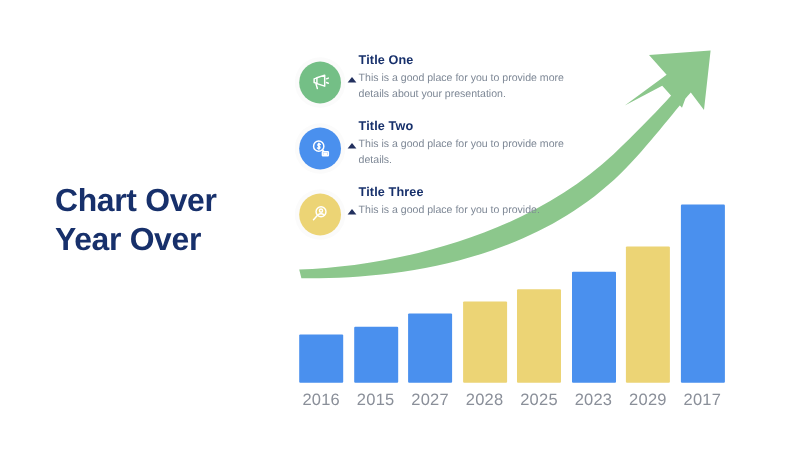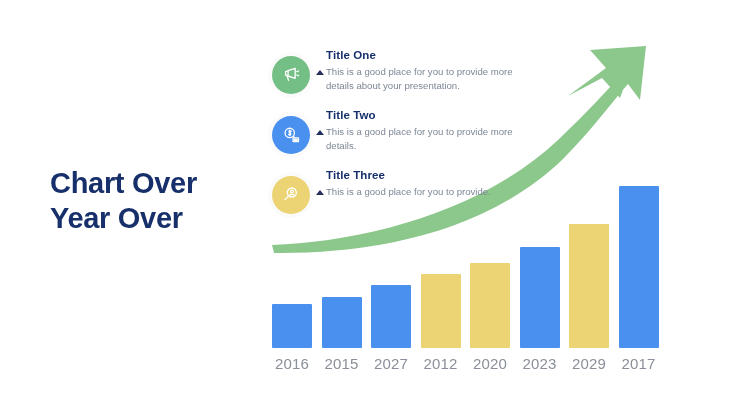--- a/index.html
+++ b/index.html
@@ -189,23 +189,23 @@
   </div>
 
   <div id="chart">
       <div class="bar" style="left: 7px; height: 44px; background: rgb(74, 144, 238);"></div>
       <div class="tick" style="left: 7px; color: rgb(138, 143, 153);">2016</div>
       <div class="bar" style="left: 56.5px; height: 51px; background: rgb(74, 144, 238);"></div>
       <div class="tick" style="left: 56.5px; color: rgb(138, 143, 153);">2015</div>
       <div class="bar" style="left: 106px; height: 63px; background: rgb(74, 144, 238);"></div>
       <div class="tick" style="left: 106px; color: rgb(138, 143, 153);">2027</div>
       <div class="bar" style="left: 155.5px; height: 74px; background: rgb(236, 212, 117);"></div>
-      <div class="tick" style="left: 155.5px; color: rgb(138, 143, 153);">2012</div>
+      <div class="tick" style="left: 155.5px; color: rgb(138, 143, 153);">2028</div>
       <div class="bar" style="left: 205px; height: 85px; background: rgb(236, 212, 117);"></div>
-      <div class="tick" style="left: 205px; color: rgb(138, 143, 153);">2020</div>
+      <div class="tick" style="left: 205px; color: rgb(138, 143, 153);">2025</div>
       <div class="bar" style="left: 254.5px; height: 101px; background: rgb(74, 144, 238);"></div>
       <div class="tick" style="left: 254.5px; color: rgb(138, 143, 153);">2023</div>
       <div class="bar" style="left: 304px; height: 124px; background: rgb(236, 212, 117);"></div>
       <div class="tick" style="left: 304px; color: rgb(138, 143, 153);">2029</div>
       <div class="bar" style="left: 353.5px; height: 162px; background: rgb(74, 144, 238);"></div>
       <div class="tick" style="left: 353.5px; color: rgb(138, 143, 153);">2017</div>
     </div>
 
 </div>
 

